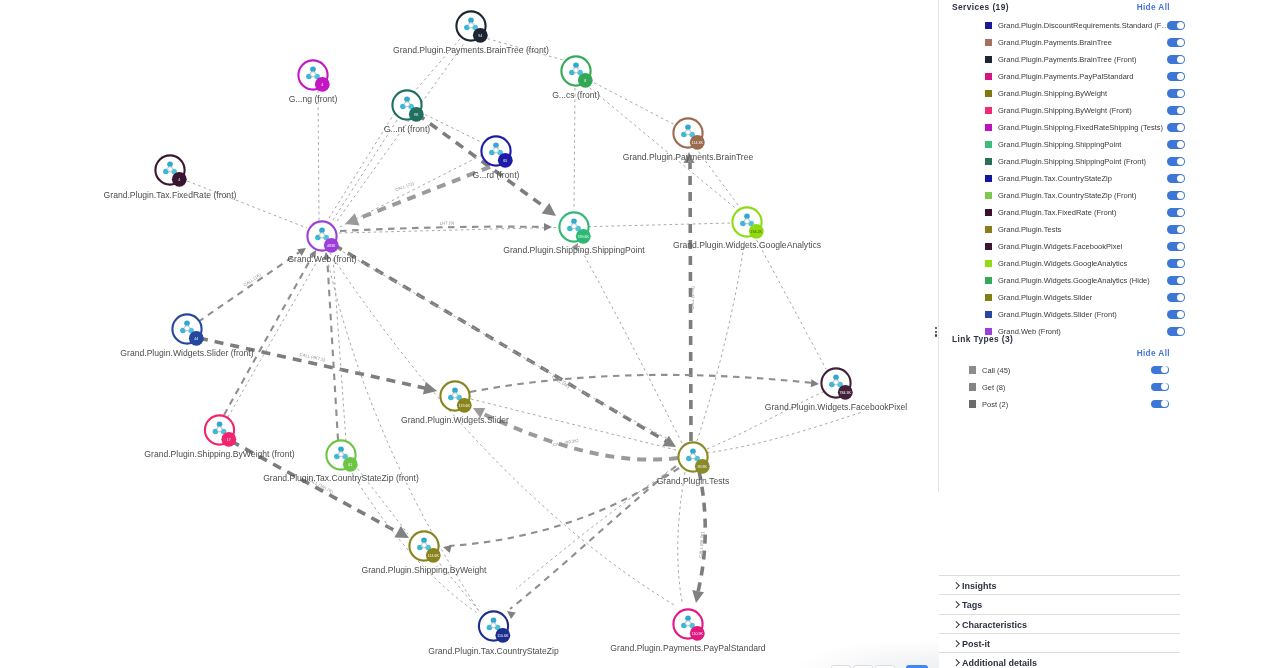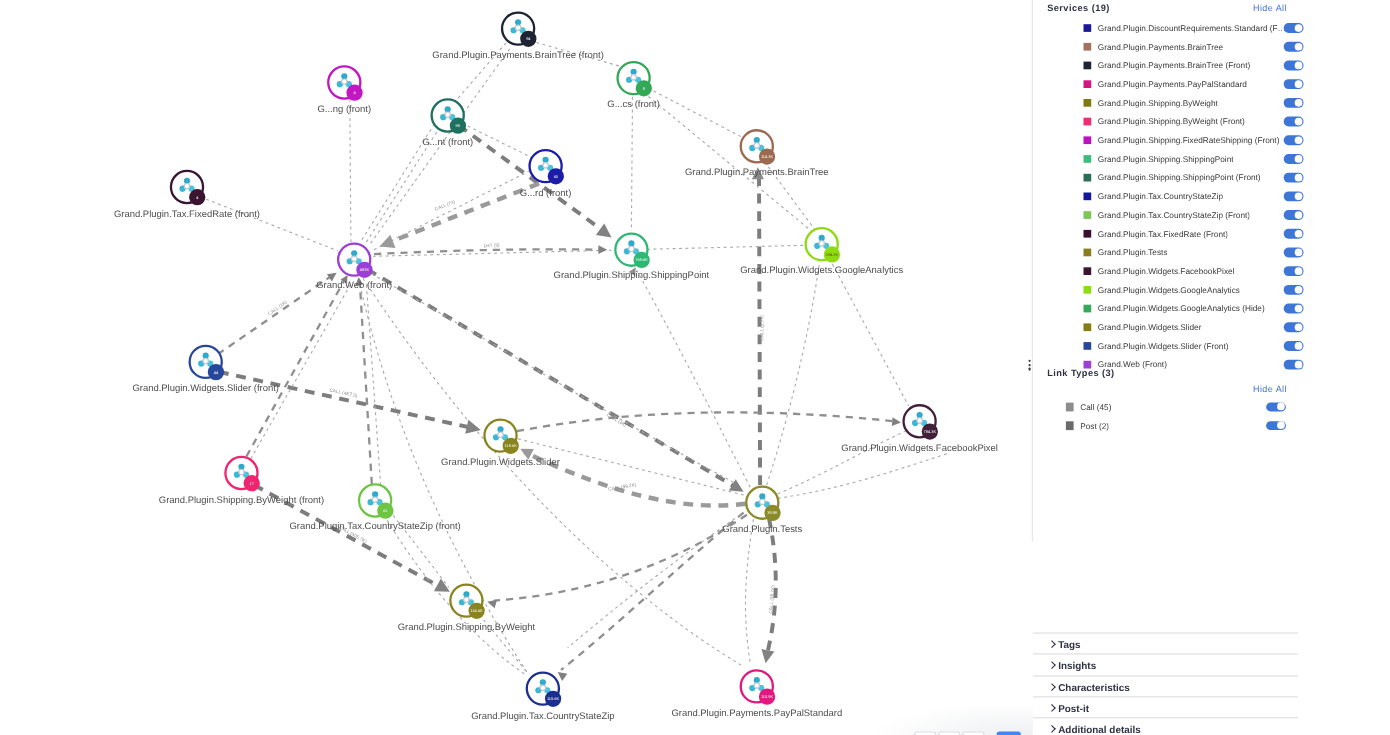--- a/index.html
+++ b/index.html
@@ -3,21 +3,21 @@
 *{margin:0;padding:0;box-sizing:border-box}
 html,body{width:1264px;height:668px;overflow:hidden;background:#fff;font-family:"Liberation Sans",sans-serif}
 .ed{stroke:#7d7d7d;stroke-width:3.6;stroke-dasharray:9 7}
 .el{stroke:#9a9a9a;stroke-width:4;stroke-dasharray:9 7}
 .em{stroke:#8f8f8f;stroke-width:2.1;stroke-dasharray:6.5 5.5}
 .et{stroke:#a8a8a8;stroke-width:1;stroke-dasharray:2.6 3.2}
 .nlb{font-size:8.6px;fill:#4d4d4d;text-anchor:middle;font-family:"Liberation Sans",sans-serif}
 .elb{font-size:4.3px;fill:#8d8d8d;text-anchor:middle;font-family:"Liberation Sans",sans-serif}
 #panel{position:absolute;left:938px;top:0;width:326px;height:492px;border-left:1px solid #e4e4e4;background:#fff}
 .ph{position:absolute;left:13px;font-size:8.4px;font-weight:bold;color:#2d3142;letter-spacing:.4px}
-.hide{position:absolute;right:94px;font-size:8.2px;font-weight:normal;color:#4474d9;letter-spacing:.4px}
+.hide{position:absolute;right:94px;font-size:8.2px;font-weight:bold;color:#4474d9;letter-spacing:.4px}
 .row{position:relative;height:17px}
 .sw{position:absolute;left:29.5px;top:4.5px;width:7.5px;height:7.5px}
 .nm{position:absolute;left:43px;top:4px;font-size:7.5px;color:#3a3a3a;white-space:nowrap;max-width:172px;overflow:hidden}
 .tg{position:absolute;right:95.5px;top:4px;width:17.5px;height:8.8px;background:#3d76d7;border-radius:4.4px}
 .kn{position:absolute;right:1px;top:0.9px;width:7px;height:7px;background:#fff;border-radius:50%}
 #accs{position:absolute;left:939px;top:575px;width:241px}
 .acc{position:relative;height:19.3px;border-top:1px solid #ddd;color:#2d3142;font-size:9px;font-weight:bold;line-height:20px;padding-left:23px;background:#fff}
 .ch{position:absolute;left:15px;top:7px;width:4.5px;height:4.5px;border-top:1.6px solid #2d3142;border-right:1.6px solid #2d3142;transform:rotate(45deg)}
 .dot{position:absolute;width:2.3px;height:2.3px;border-radius:50%;background:#3a3a3a;left:935.2px}
 .btn{position:absolute;height:12px;border:1px solid #d9dde3;border-radius:2.5px;background:#fff;top:664.5px}
@@ -287,21 +287,21 @@
       </div>
 <div class="row">
         <span class="sw" style="background:#f02c75"></span>
         <span class="nm">Grand.Plugin.Shipping.ByWeight (Front)</span>
         <span class="tg">
           <span class="kn"></span>
         </span>
       </div>
 <div class="row">
         <span class="sw" style="background:#bf10bf"></span>
-        <span class="nm">Grand.Plugin.Shipping.FixedRateShipping (Front)</span>
+        <span class="nm">Grand.Plugin.Shipping.FixedRateShipping (Tests)</span>
         <span class="tg">
           <span class="kn"></span>
         </span>
       </div>
 <div class="row">
         <span class="sw" style="background:#3dbd7d"></span>
         <span class="nm">Grand.Plugin.Shipping.ShippingPoint</span>
         <span class="tg">
           <span class="kn"></span>
         </span>
@@ -388,26 +388,33 @@
     <div class="hide" style="top:349px">Hide All</div>
 <div style="position:absolute;left:0;top:361.5px;width:100%">
 <div class="row">
         <span class="sw" style="background:#8c8c8c"></span>
         <span class="nm">Call (45)</span>
         <span class="tg">
           <span class="kn"></span>
         </span>
       </div>
 <div class="row">
+        <span class="sw" style="background:#858585"></span>
+        <span class="nm">Get (8)</span>
+        <span class="tg">
+          <span class="kn"></span>
+        </span>
+      </div>
+<div class="row">
         <span class="sw" style="background:#6b6b6b"></span>
         <span class="nm">Post (2)</span>
         <span class="tg">
           <span class="kn"></span>
         </span>
       </div>
 </div>
 </div>
 <div id="accs">
+<div class="acc"><span class="ch"></span><span>Insights</span></div>
 <div class="acc"><span class="ch"></span><span>Tags</span></div>
-<div class="acc"><span class="ch"></span><span>Insights</span></div>
 <div class="acc"><span class="ch"></span><span>Characteristics</span></div>
 <div class="acc"><span class="ch"></span><span>Post-it</span></div>
 <div class="acc"><span class="ch"></span><span>Additional details</span></div>
 </div>
 </body></html>

